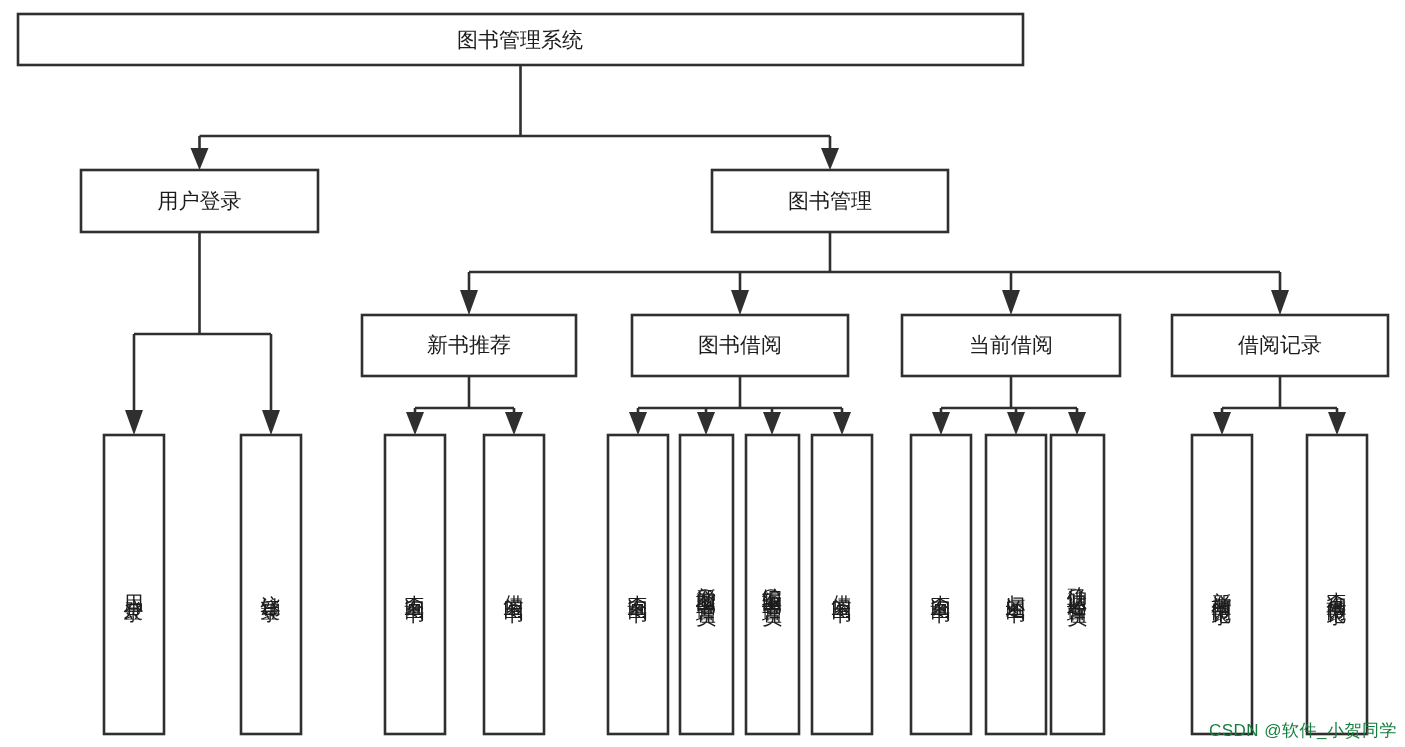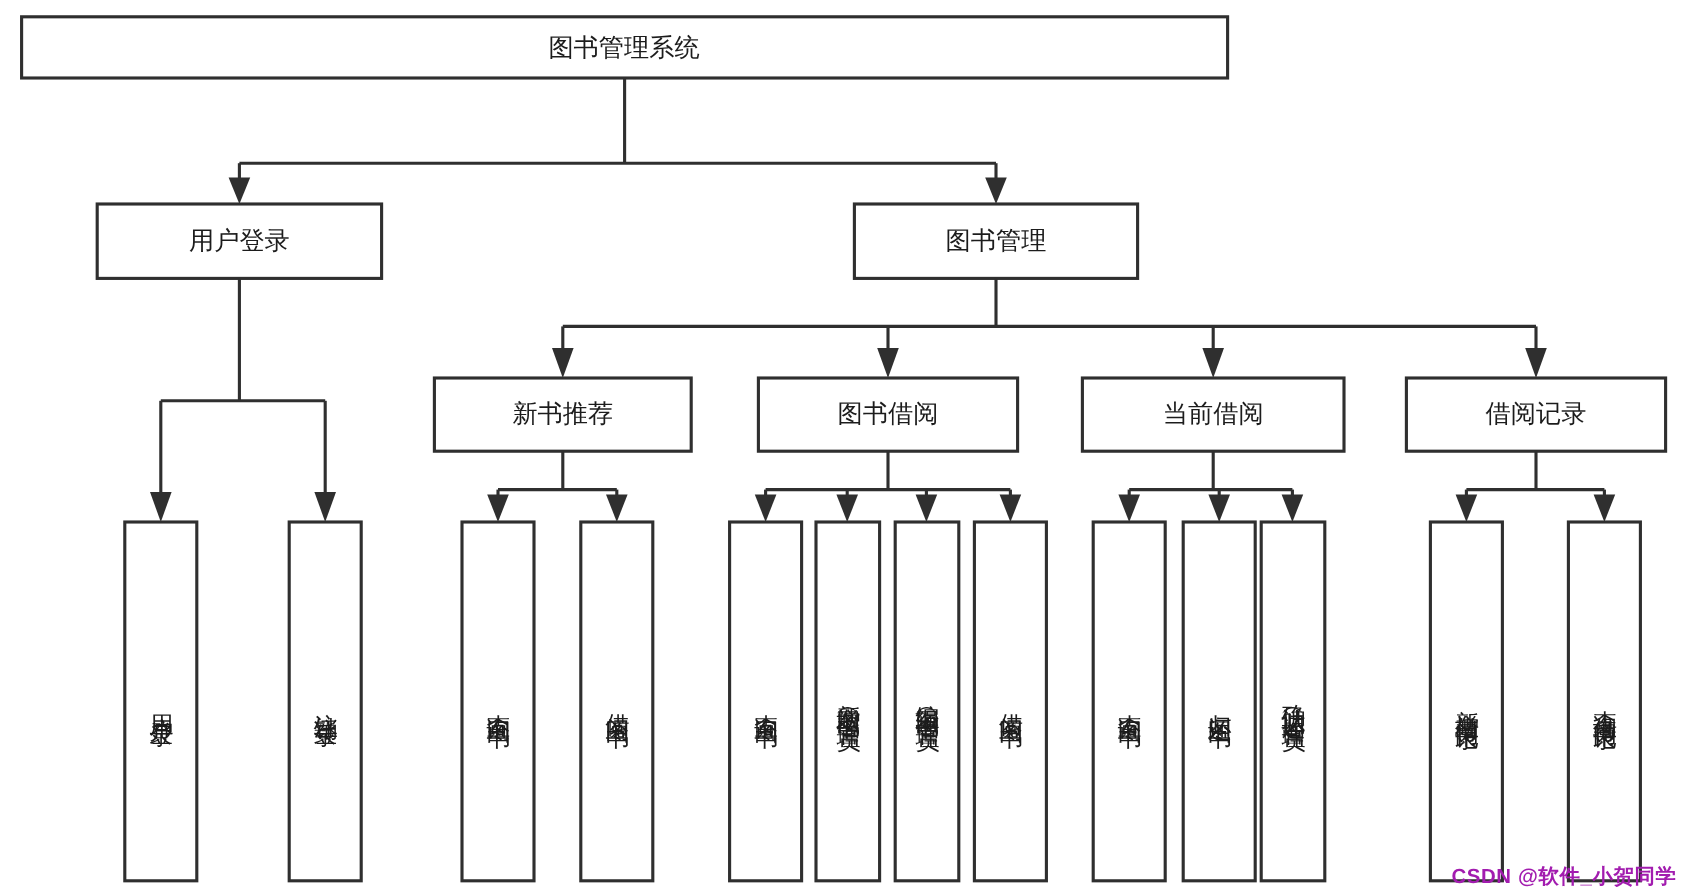--- a/index.html
+++ b/index.html
@@ -61,24 +61,23 @@
     white-space: nowrap;
     text-align: center;
     pointer-events: none;
   }
   .watermark {
     position: absolute;
     right: 8px;
     bottom: 5px;
     font-family: "Liberation Sans", "DejaVu Sans", sans-serif;
     font-size: 17px;
-    color: #a21caf;
+    color: #15803d;
     letter-spacing: 0.5px;
     white-space: nowrap;
-    font-weight: bold;
   }
 </style>
 </head>
 <body>
 
 <div id="diagram-root">
 
   <svg id="flow-svg" viewBox="0 0 1405 747">
 
     <g>

